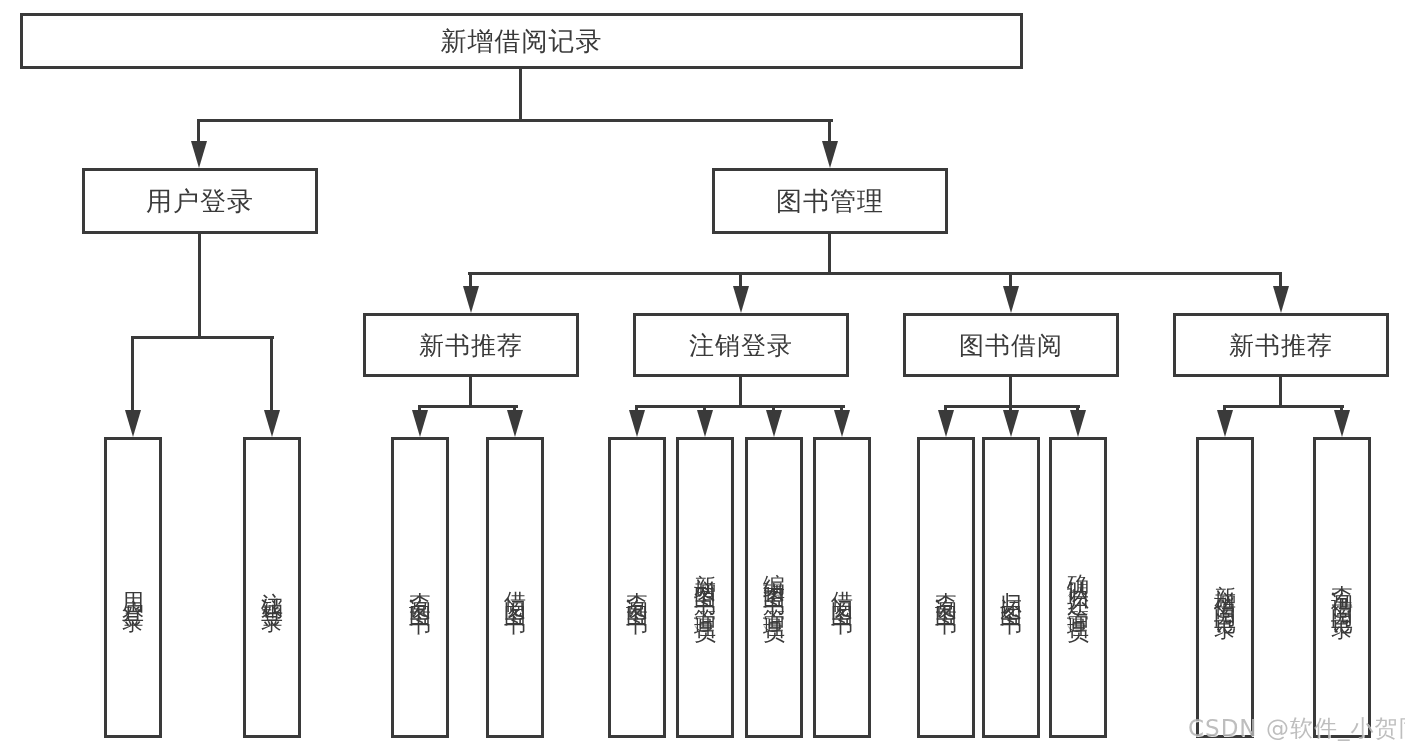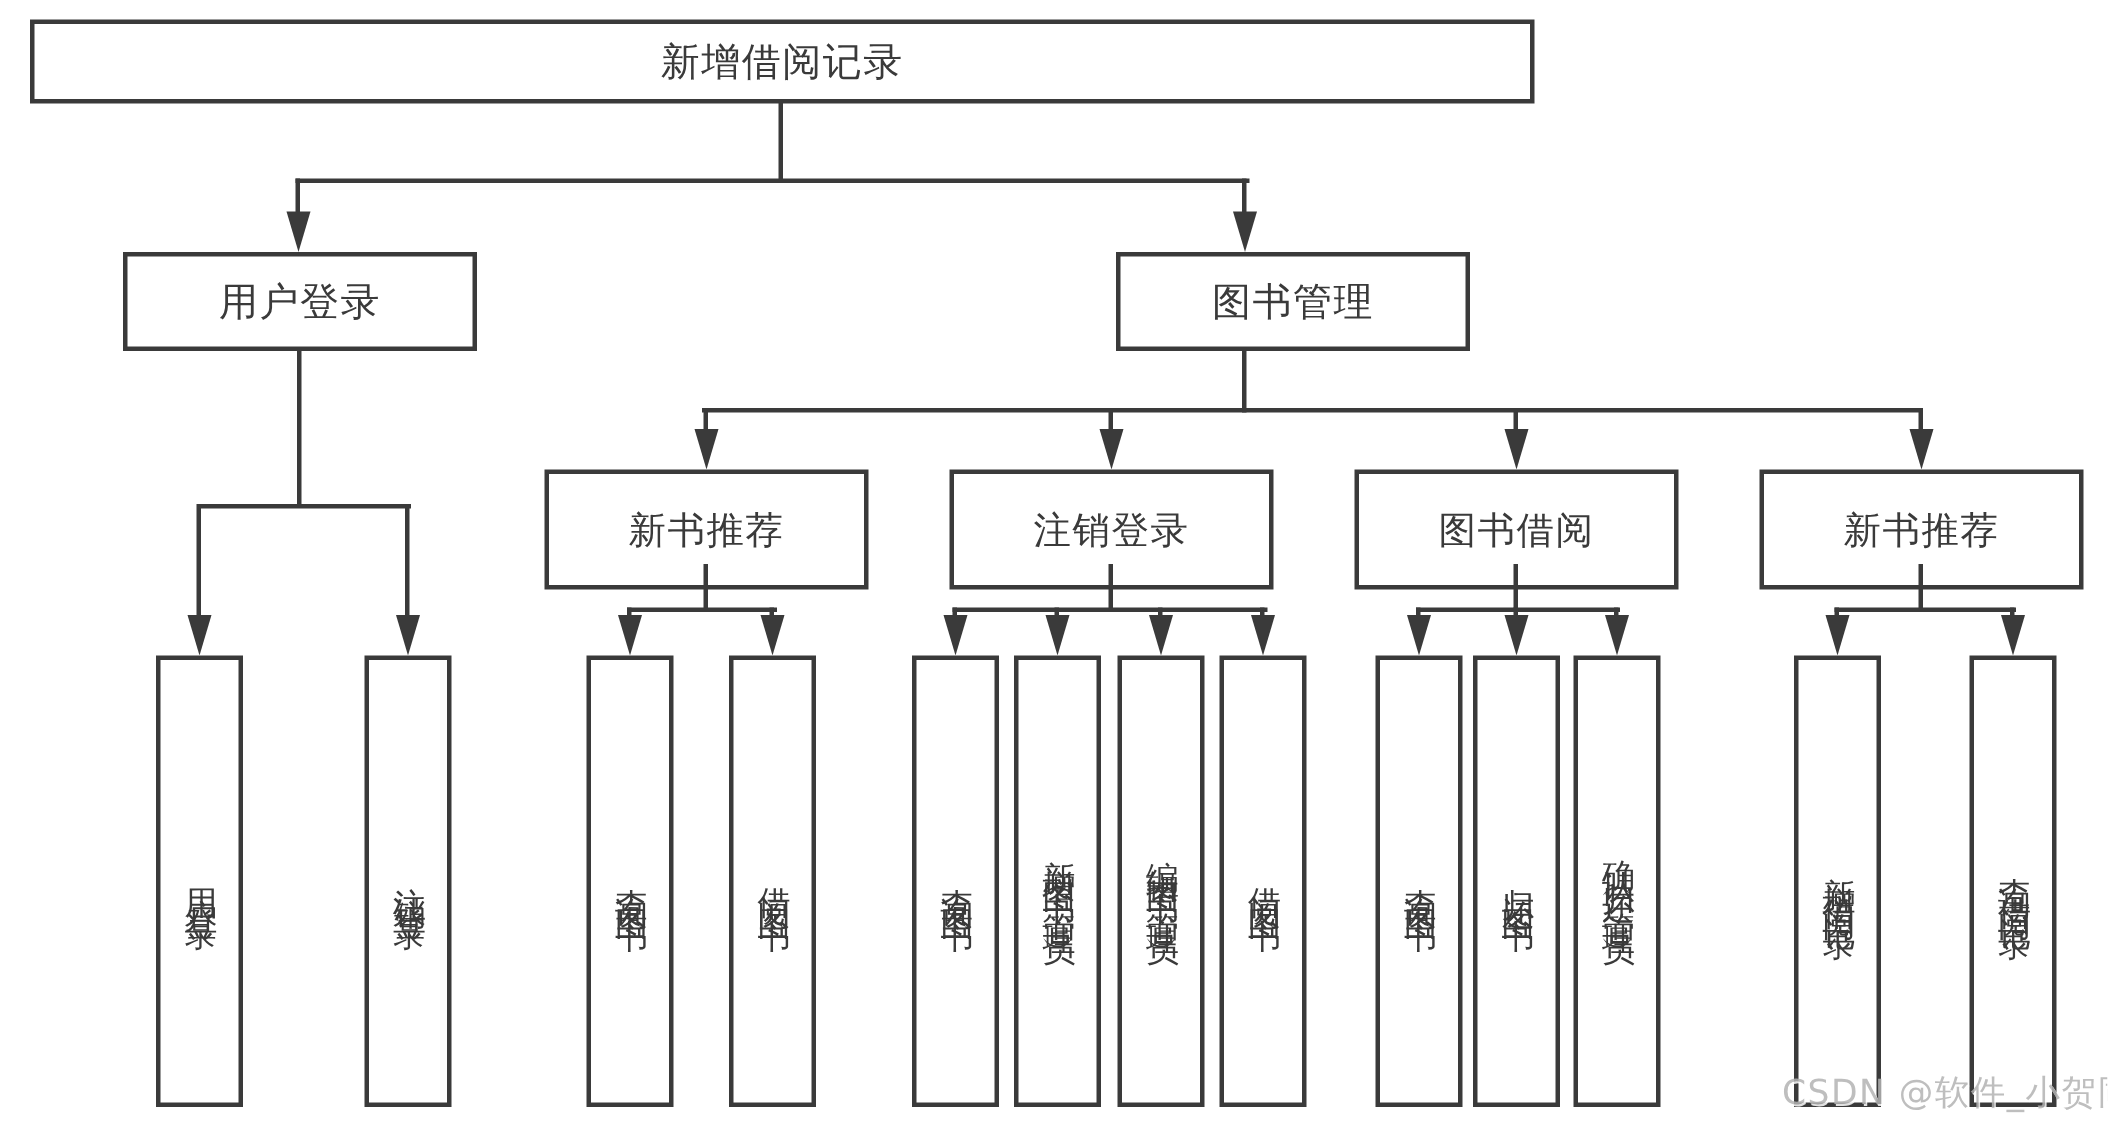--- a/index.html
+++ b/index.html
@@ -16,23 +16,23 @@
     position:absolute;
     box-sizing:border-box;
     border:3px solid #3a3a3a;
     background:#ffffff;
     display:flex;align-items:center;justify-content:center;
     text-align:center;
     letter-spacing:1px;
   }
   .box.root{left:20px;top:13px;width:1003px;height:56px;font-size:26px;}
   .box.lvl2{width:236px;height:66px;font-size:26px;}
-  .box.lvl3{width:216px;height:80px;font-size:25px;text-align:center;}
+  .box.lvl3{width:216px;height:64px;font-size:25px;text-align:center;}
   .box.l2a{left:82px;top:168px;}
-  .box.l2b{left:712px;top:168px;margin-left:32px;}
+  .box.l2b{left:712px;top:168px;}
   .box.l3a{left:363px;top:313px;}
   .box.l3b{left:633px;top:313px;}
   .box.l3c{left:903px;top:313px;}
   .box.l3d{left:1173px;top:313px;}
   .box.leaf{
     top:437px;width:58px;height:301px;font-size:22px;
     writing-mode:vertical-rl;text-orientation:mixed;
     letter-spacing:7px;line-height:58px;
   }
   .lf1{left:104px;} .lf2{left:243px;}

